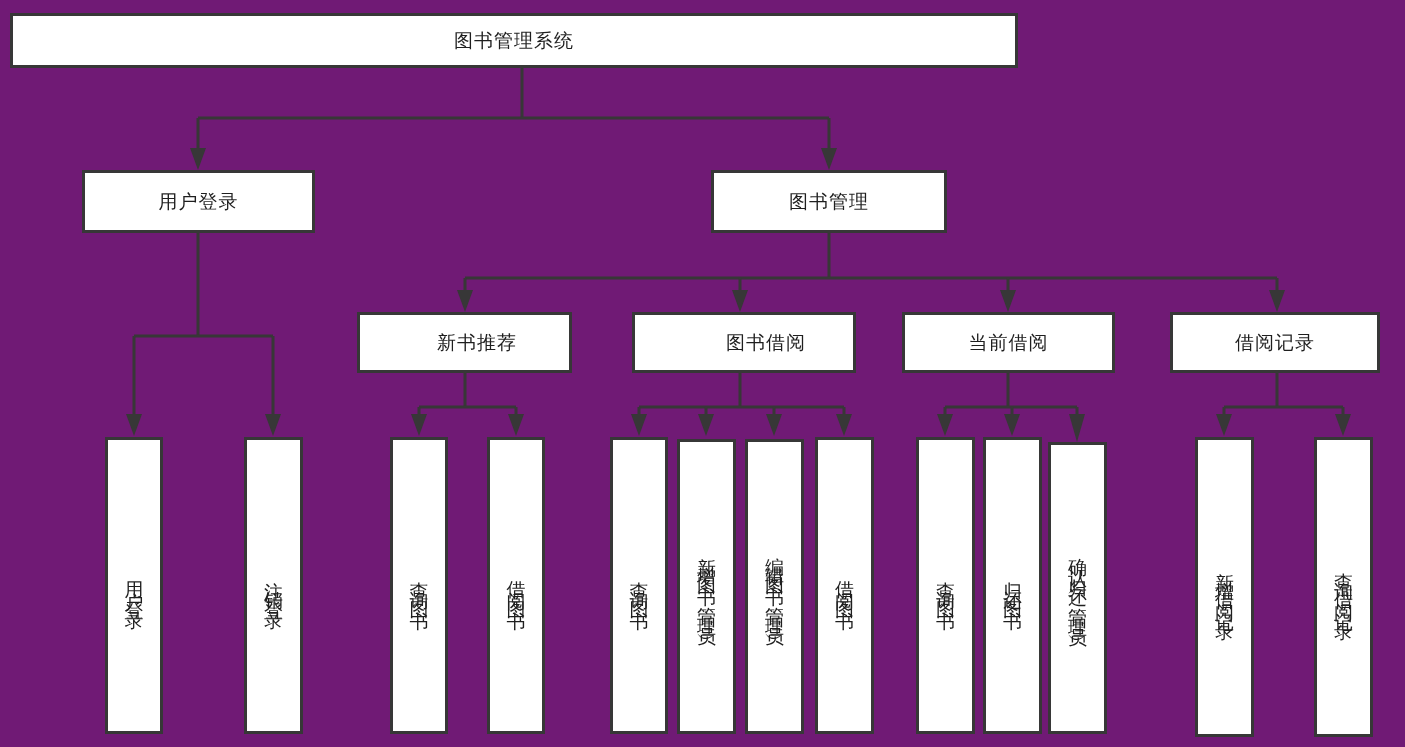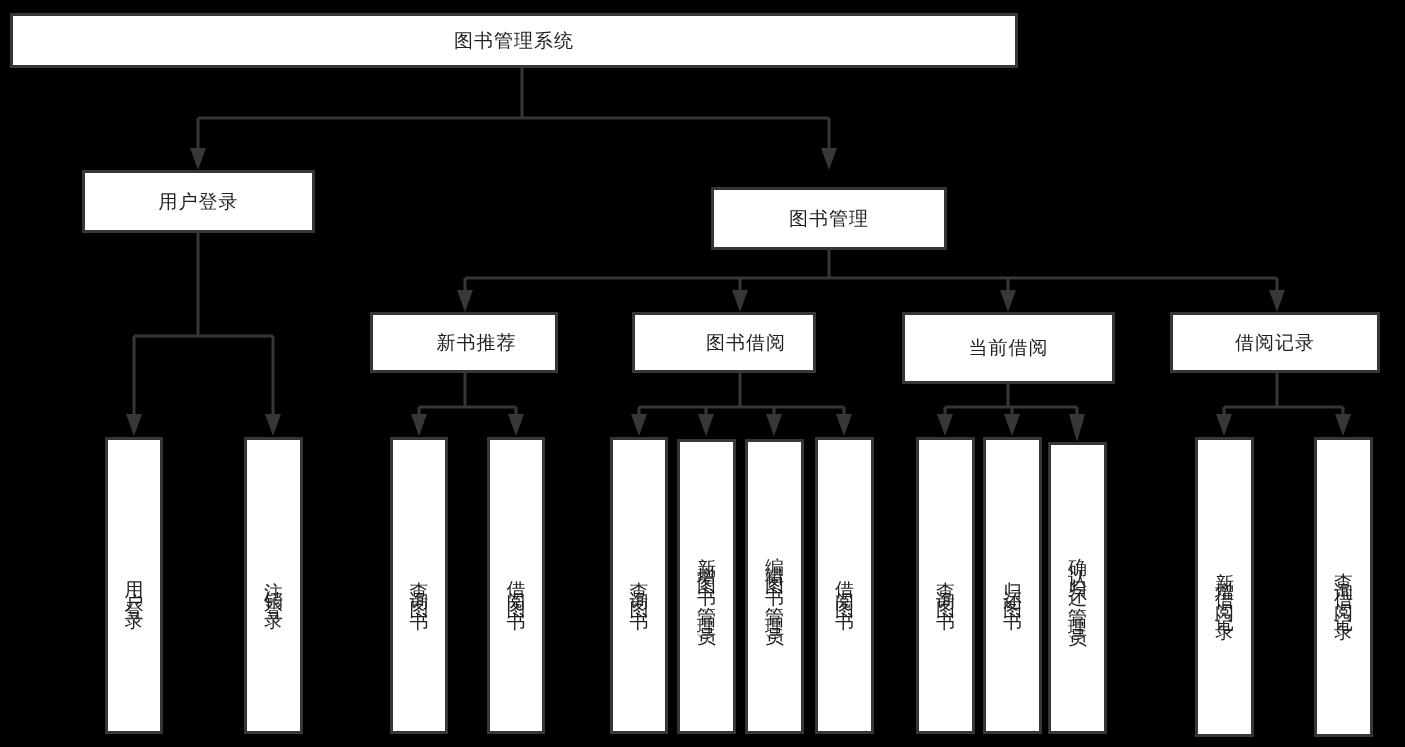--- a/index.html
+++ b/index.html
@@ -1,20 +1,20 @@
 <!DOCTYPE html>
 <html><head>
 <meta charset="utf-8">
 <style>
   html, body { margin: 0; padding: 0; background: #ffffff; }
   #canvas {
     position: relative;
     width: 1405px;
     height: 747px;
-    background: #000000;
+    background: #701a75;
     font-family: Liberation Sans, sans-serif;
     overflow: hidden;
   }
   #connectors {
     position: absolute;
     left: 0; top: 0;
     width: 1405px; height: 747px;
   }
   .node {
     position: absolute;
@@ -120,31 +120,31 @@
     <polygon points="1335,414 1351,414 1343,436"></polygon>
   </svg>
 
   <div class="node node-h" style="left:10px; top:13px; width:1008px; height:55px;">
     <span class="label">图书管理系统</span>
   </div>
 
   <div class="node node-h" style="left:82px; top:170px; width:233px; height:63px;">
     <span class="label">用户登录</span>
   </div>
-  <div class="node node-h" style="left:711px; top:170px; width:236px; height:63px;margin-top:17px;">
+  <div class="node node-h" style="left:711px; top:170px; width:236px; height:63px;">
     <span class="label">图书管理</span>
   </div>
 
-  <div class="node node-h" style="left:370px; top:312px; width:188px; height:61px;padding-left:25px;">
+  <div class="node node-h" style="left:357px; top:312px; width:215px; height:61px;padding-left:25px;">
     <span class="label">新书推荐</span>
   </div>
-  <div class="node node-h" style="left:632px; top:312px; width:184px; height:61px;padding-left:44px;">
+  <div class="node node-h" style="left:632px; top:312px; width:224px; height:61px;padding-left:44px;">
     <span class="label">图书借阅</span>
   </div>
-  <div class="node node-h" style="left:902px; top:312px; width:213px; height:72px;">
+  <div class="node node-h" style="left:902px; top:312px; width:213px; height:61px;">
     <span class="label">当前借阅</span>
   </div>
   <div class="node node-h" style="left:1170px; top:312px; width:210px; height:61px;">
     <span class="label">借阅记录</span>
   </div>
 
   <div class="node node-v" style="left:105px; top:437px; width:58px; height:297px;">
     <span class="label">用户登录</span>
   </div>
   <div class="node node-v" style="left:244px; top:437px; width:59px; height:297px;">

